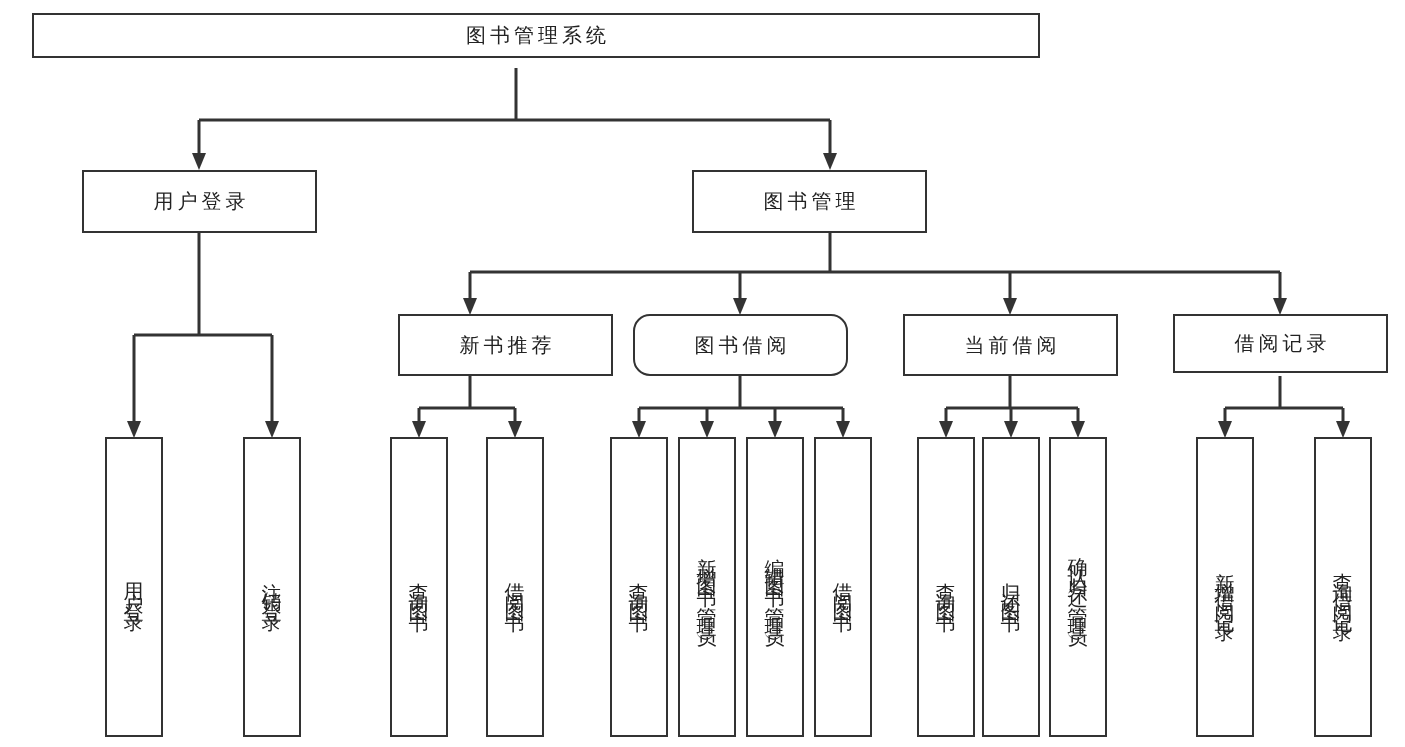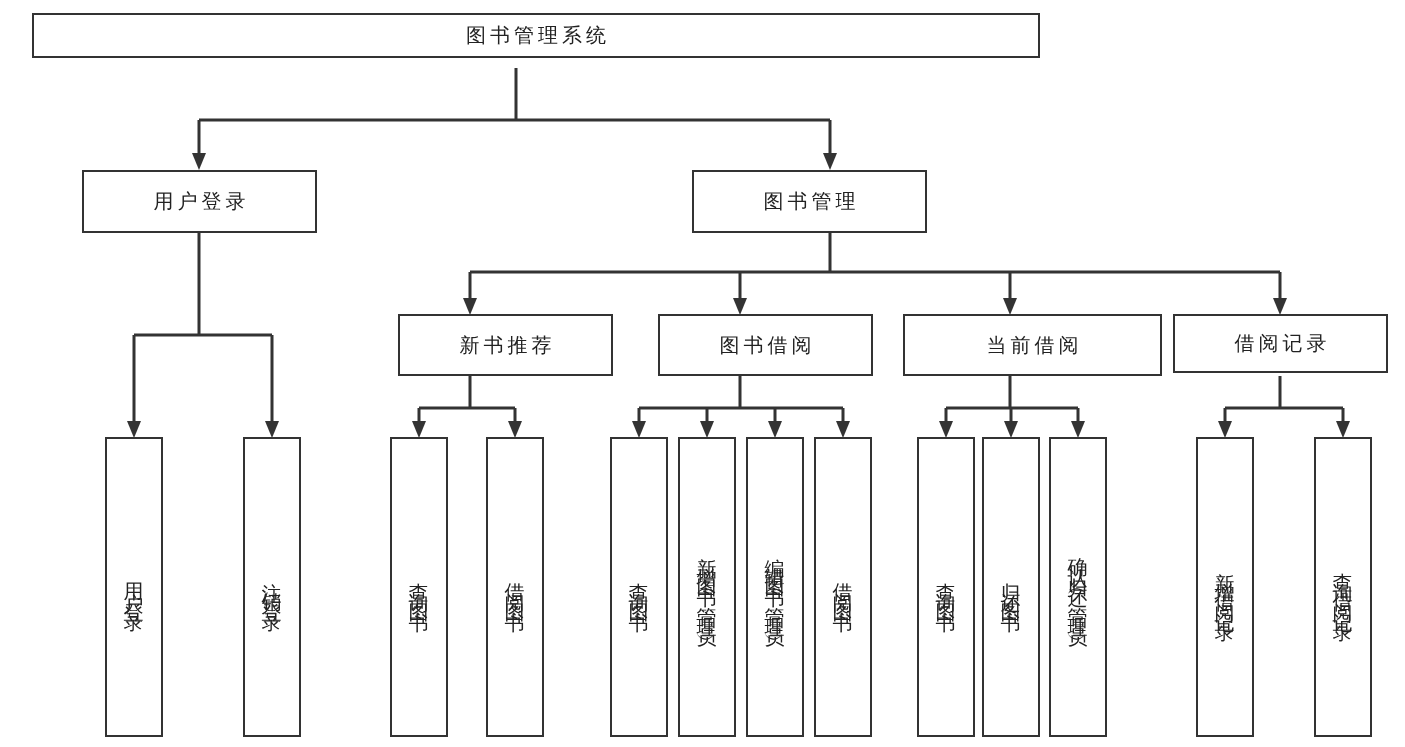--- a/index.html
+++ b/index.html
@@ -108,22 +108,22 @@
       <polygon points="1336,421 1350,421 1343,438"></polygon>
     </g>
   </svg>
 
   <div class="hbox" style="left:12px; top:13px; width:1008px; height:45px;margin-left:20px;">图书管理系统</div>
 
   <div class="hbox" style="left:82px; top:170px; width:235px; height:63px;">用户登录</div>
   <div class="hbox" style="left:692px; top:170px; width:235px; height:63px;">图书管理</div>
 
   <div class="hbox" style="left:362px; top:314px; width:215px; height:62px;margin-left:36px;">新书推荐</div>
-  <div class="hbox" style="left:658px; top:314px; width:215px; height:62px;">图书借阅</div>
-  <div class="hbox" style="left:903px; top:314px; width:259px; height:62px;">当前借阅</div>
+  <div class="hbox" style="left:633px; top:314px; width:215px; height:62px;border-radius:17px;">图书借阅</div>
+  <div class="hbox" style="left:903px; top:314px; width:215px; height:62px;">当前借阅</div>
   <div class="hbox" style="left:1173px; top:314px; width:215px; height:59px;">借阅记录</div>
 
   <div class="vbox" style="left:105px;">
     <span class="vtext">用户登录</span>
   </div>
   <div class="vbox" style="left:243px;">
     <span class="vtext">注销登录</span>
   </div>
 
   <div class="vbox" style="left:390px;">

